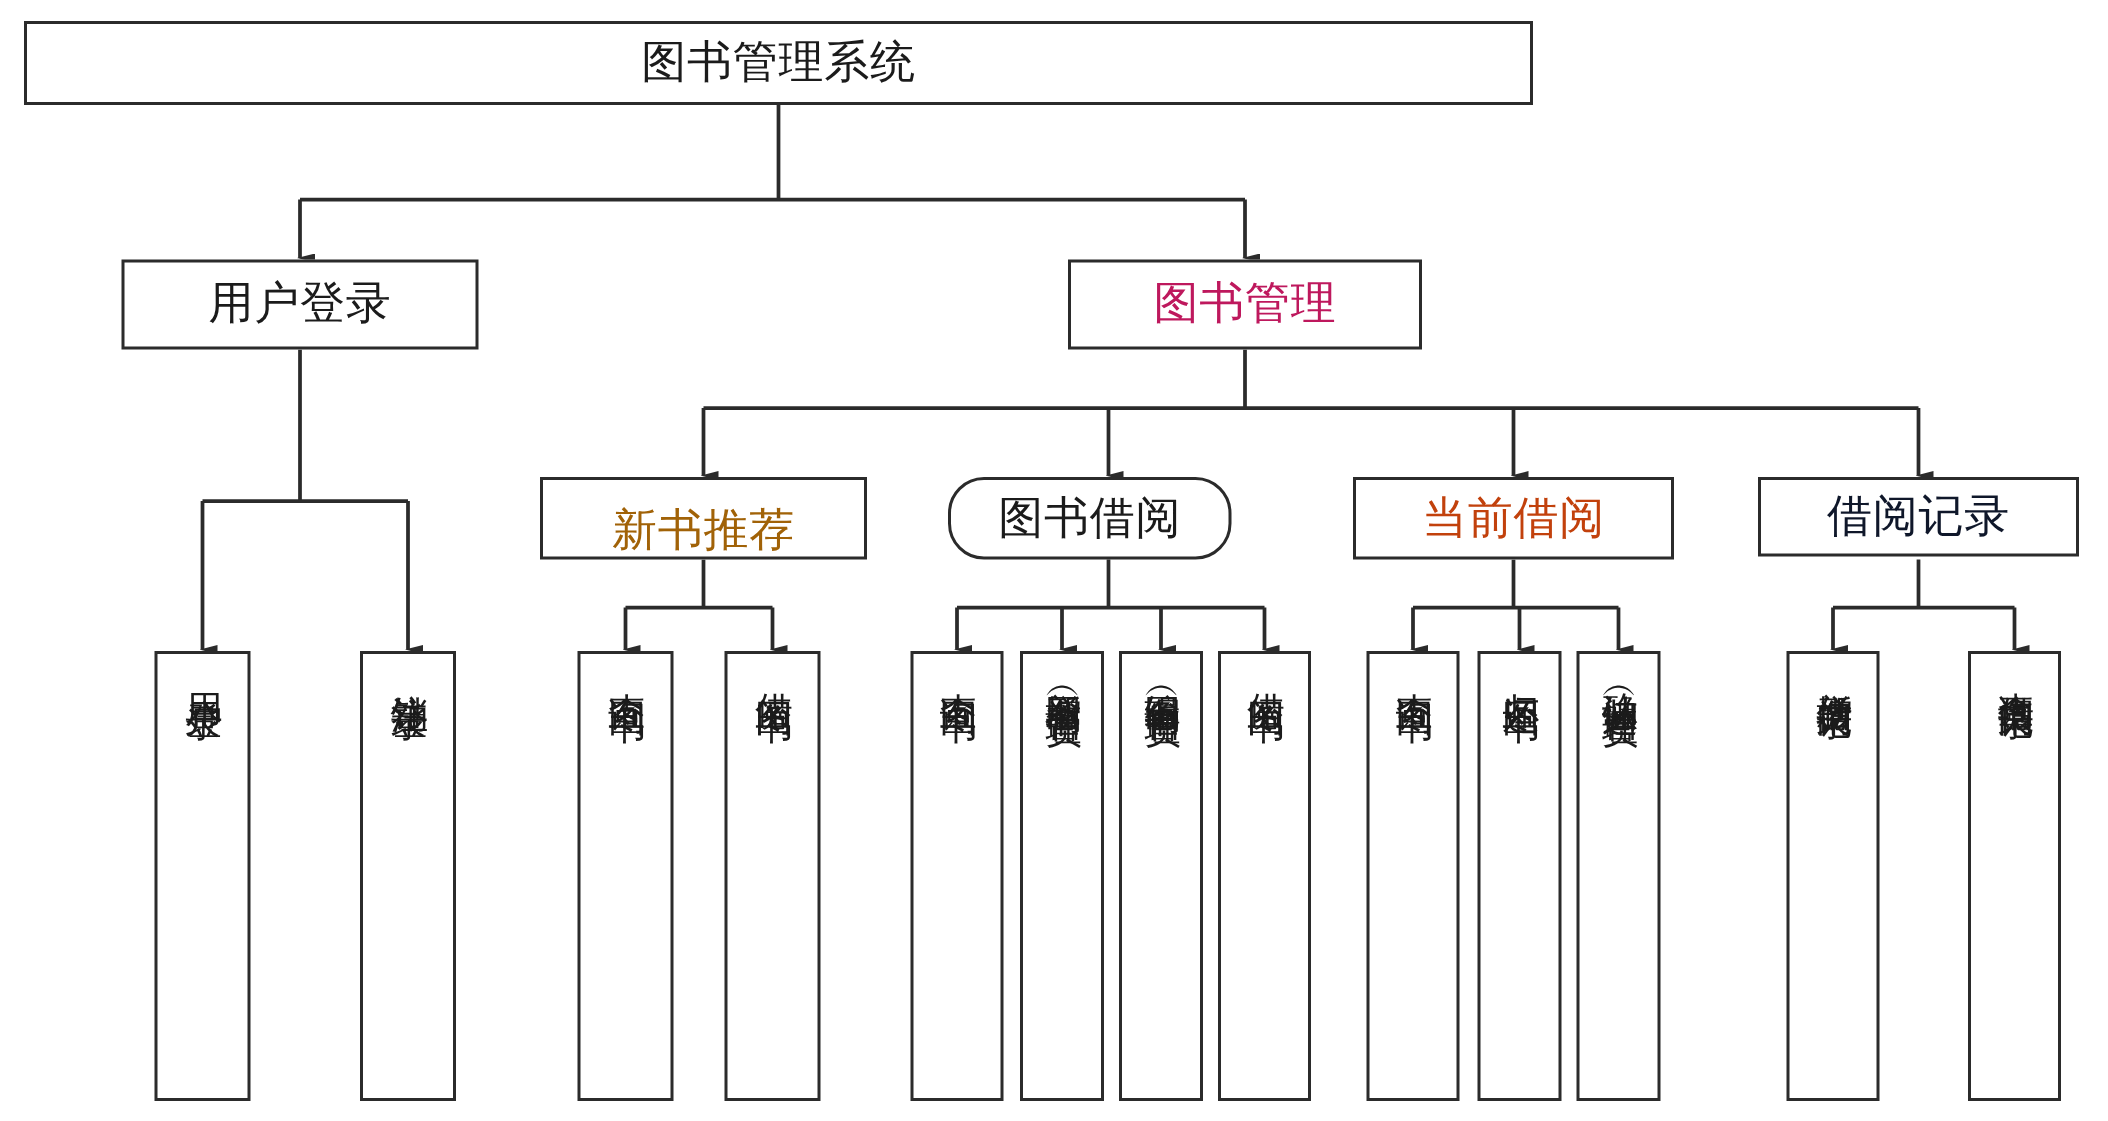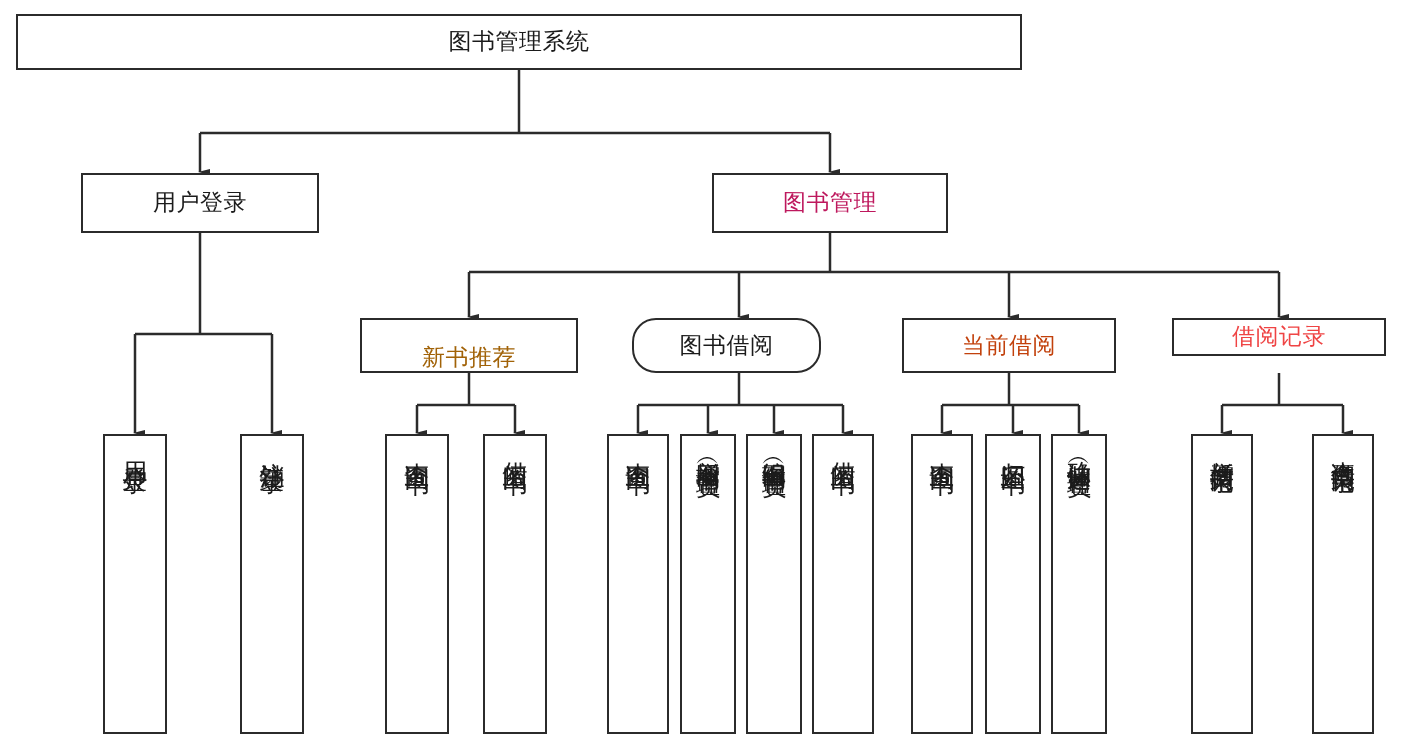--- a/index.html
+++ b/index.html
@@ -31,21 +31,21 @@
     box-sizing: border-box;
     background: #ffffff;
     border: 2px solid #2b2b2b;
     display: flex;
     align-items: center;
     justify-content: center;
     color: #1b1b1b;
     line-height: 1.18;
   }
   .node.horiz {
-    font-size: 23px;
+    font-size: 30px;
     letter-spacing: 0.5px;
   }
   
   .node.vert {
     align-items: flex-start;
     justify-content: center;
     padding-top: 6px;
   }
   .node.vert .vtext {
     writing-mode: vertical-rl;
@@ -123,21 +123,21 @@
       </div>
       <div class="node horiz" style="left: 360px; top: 318px; width: 218px; height: 55px; border-color: rgb(43, 43, 43); color: #a16207; align-items: flex-end;">
         <span>新书推荐</span>
       </div>
       <div class="node horiz" style="left: 632px; top: 318px; width: 189px; height: 55px; border-color: rgb(43, 43, 43); color: rgb(27, 27, 27); border-radius: 24px;">
         <span>图书借阅</span>
       </div>
       <div class="node horiz" style="left: 902px; top: 318px; width: 214px; height: 55px; border-color: rgb(43, 43, 43); color: #c2410c;">
         <span>当前借阅</span>
       </div>
-      <div class="node horiz" style="left: 1172px; top: 318px; width: 214px; height: 38px; border-color: rgb(43, 43, 43); color: #ef4444;">
+      <div class="node horiz" style="left: 1172px; top: 318px; width: 214px; height: 53px; border-color: rgb(43, 43, 43); color: #0f172a;">
         <span>借阅记录</span>
       </div>
       <div class="node vert" style="left: 103px; top: 434px; width: 64px; height: 300px; border-color: rgb(43, 43, 43); color: rgb(27, 27, 27);">
         <span class="vtext">用户登录</span>
       </div>
       <div class="node vert" style="left: 240px; top: 434px; width: 64px; height: 300px; border-color: rgb(43, 43, 43); color: rgb(27, 27, 27);">
         <span class="vtext">注销登录</span>
       </div>
       <div class="node vert" style="left: 385px; top: 434px; width: 64px; height: 300px; border-color: rgb(43, 43, 43); color: rgb(27, 27, 27);">
         <span class="vtext">查询图书</span>

